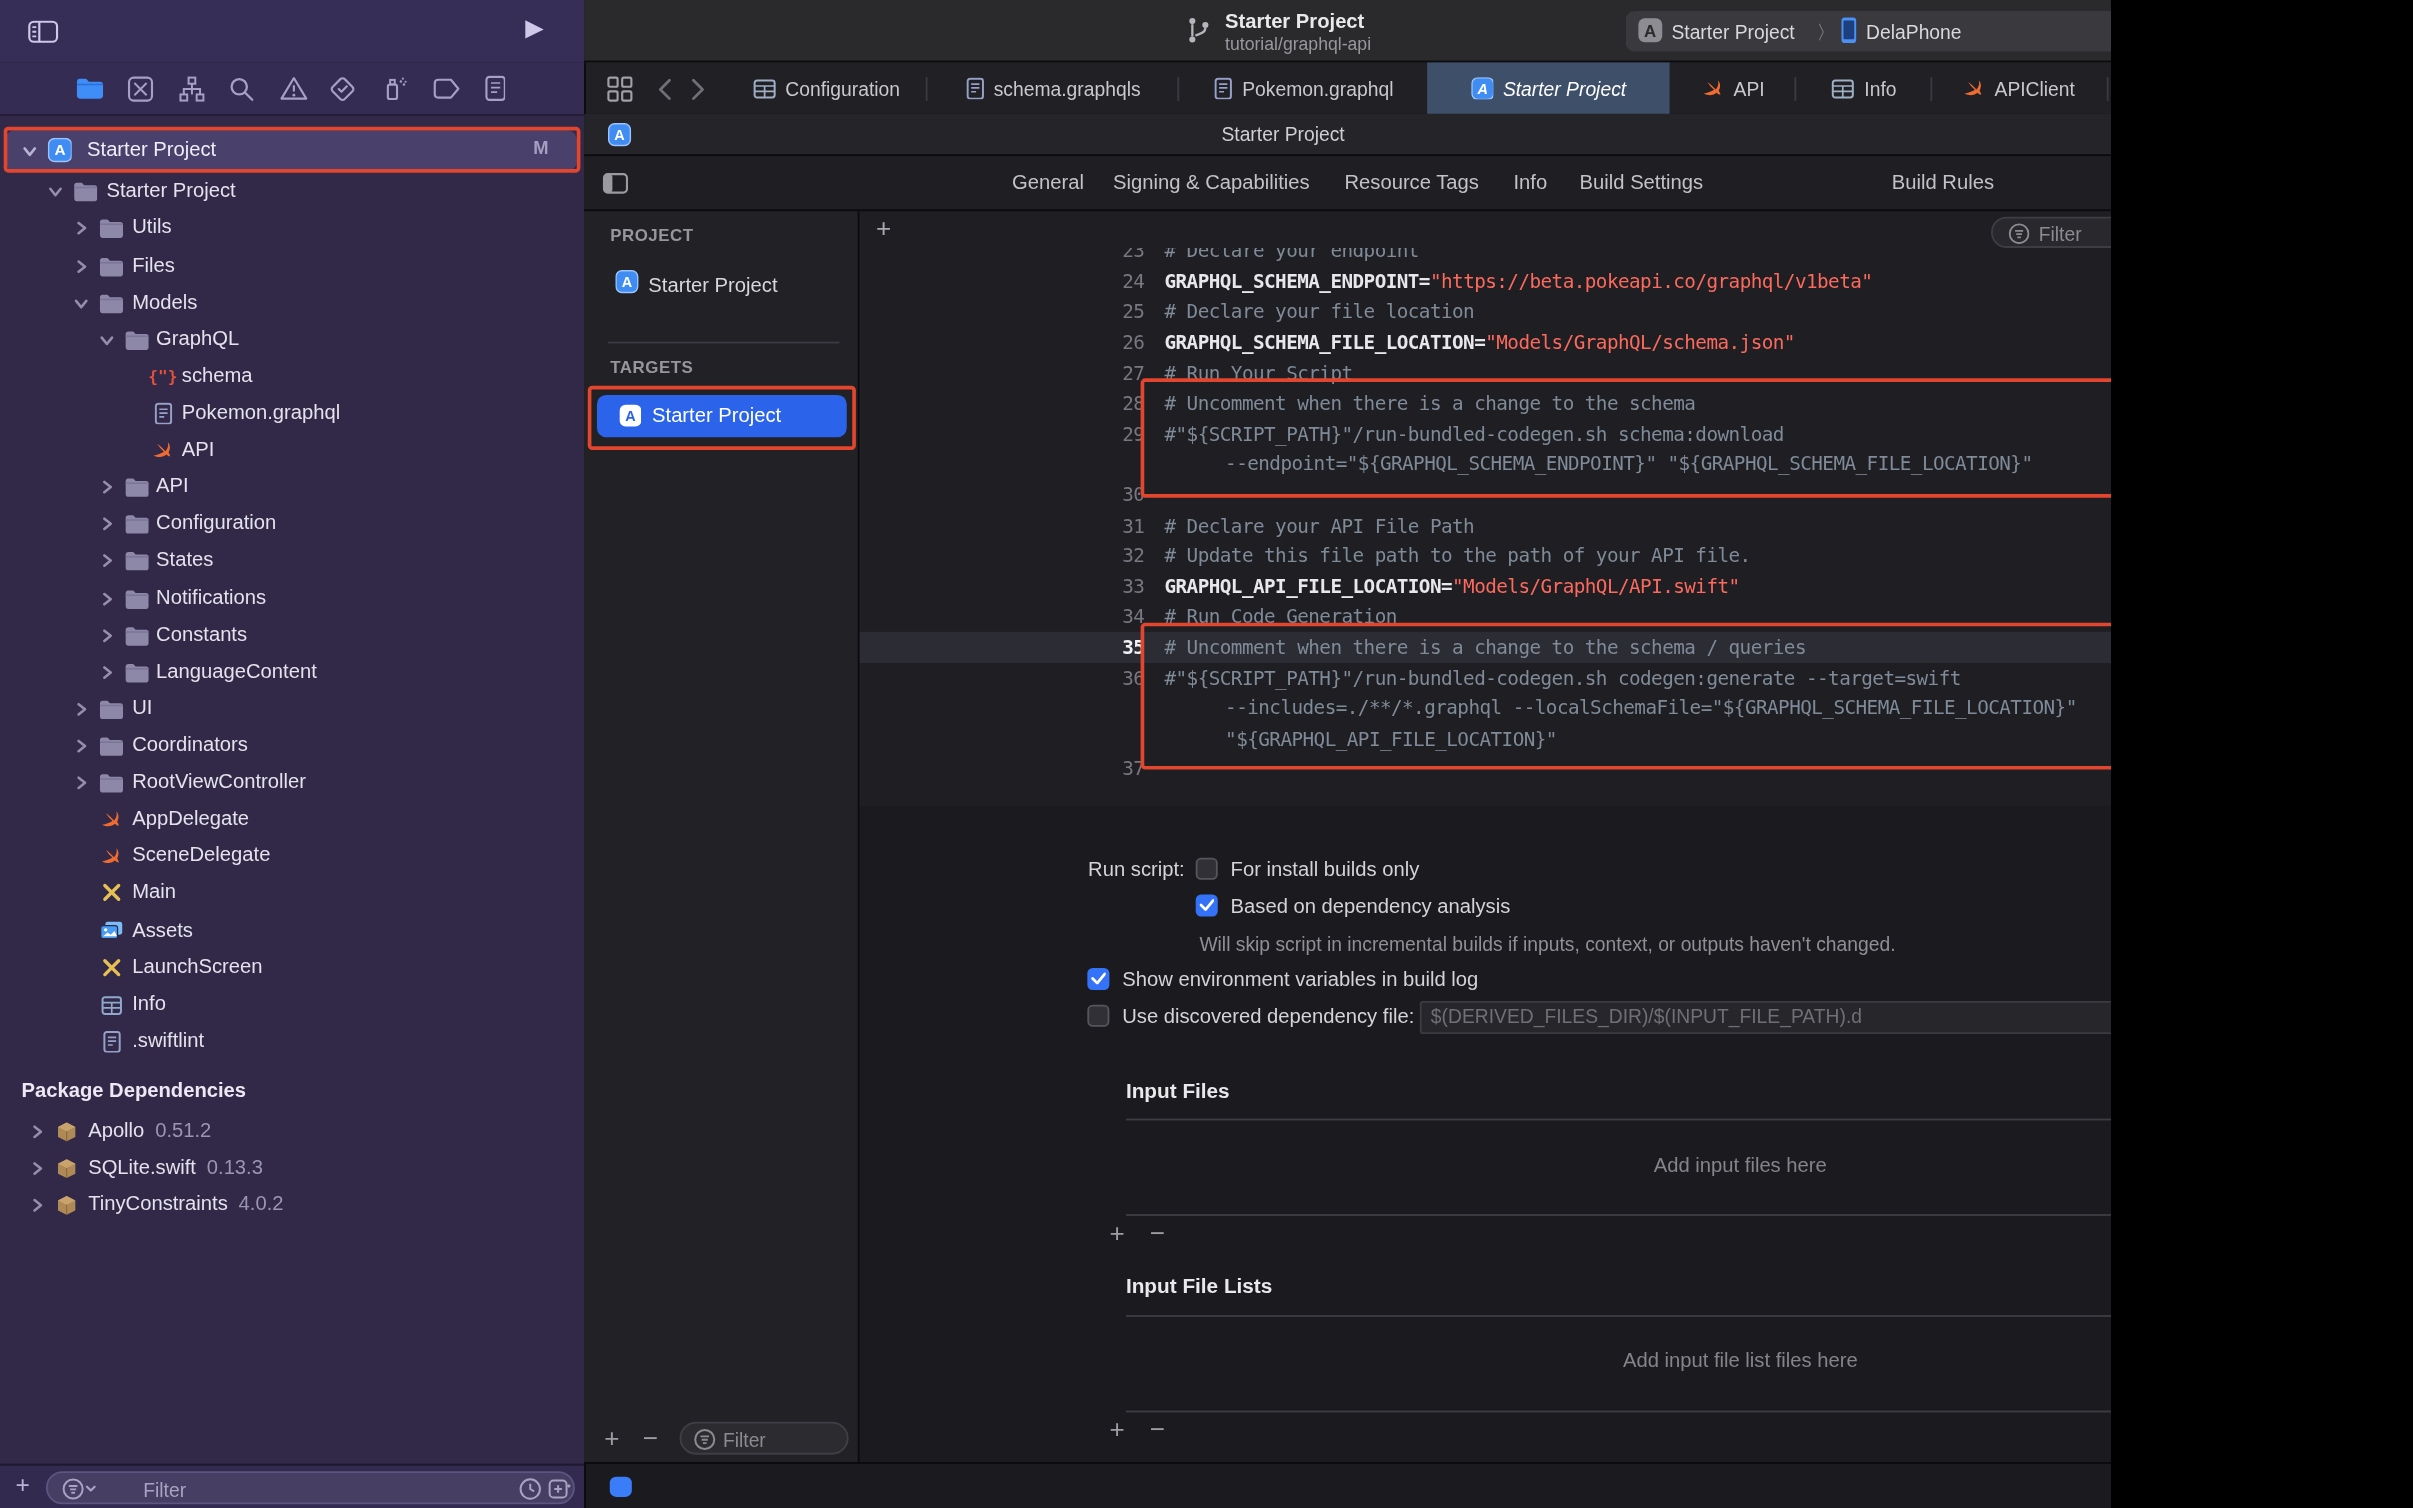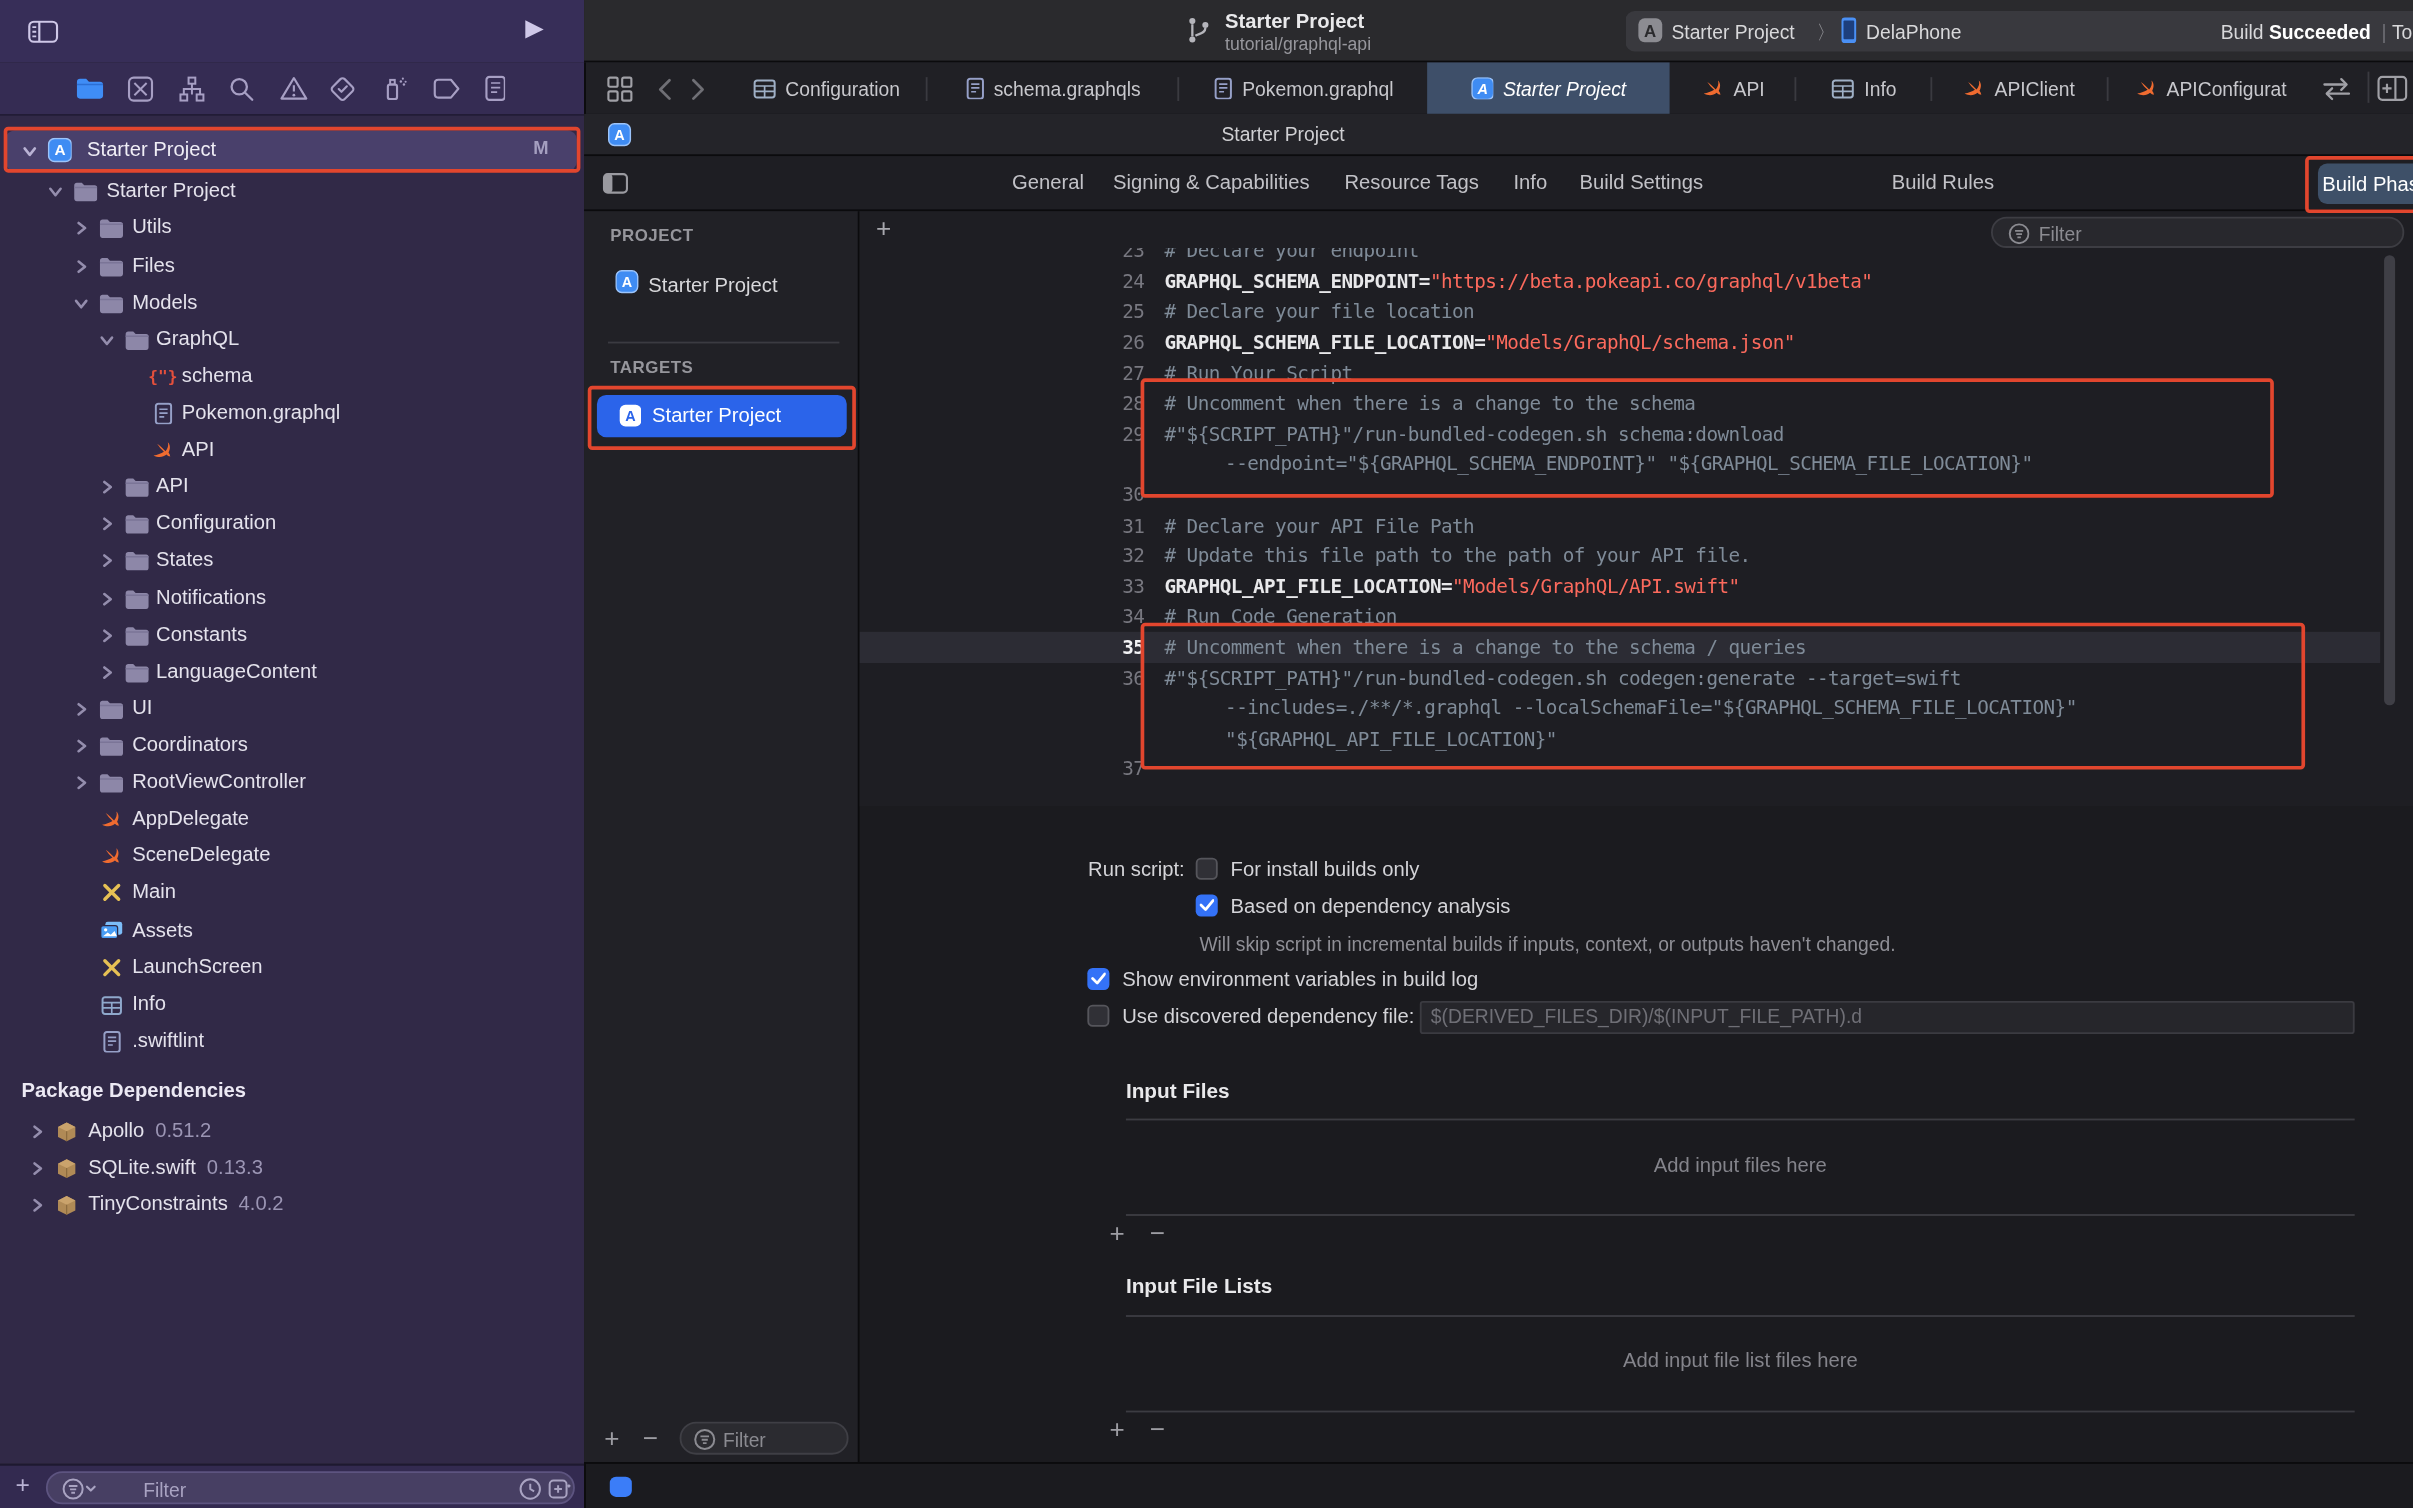--- a/index.html
+++ b/index.html
@@ -1,16 +1,16 @@
 <!DOCTYPE html>
 <html style="font-size:13.4px"><head>
 <meta charset="utf-8">
 <style>
   html,body{margin:0;padding:0;background:#000;}
-  #root{width:2413px;height:1508px;overflow:hidden;position:relative;}
+  #root{width:2111px;height:1508px;overflow:hidden;position:relative;}
   #stage{width:1314px;height:821px;position:relative;transform:scale(1.83673);transform-origin:0 0;
          font-family:"Liberation Sans",sans-serif;background:#1b1b1f;-webkit-font-smoothing:antialiased;}
   .abs{position:absolute;}
   svg{display:block;}
   
   .tb-left{left:0;top:0;width:318px;height:34px;background:#372e58;}
   .tb-right{left:318px;top:0;width:996px;height:34px;background:#2a2a2d;border-bottom:0.8px solid #0b0b0d;box-sizing:border-box;}
   .tb-title{left:349px;top:5px;font-size:11px;font-weight:bold;color:#e9e9eb;}
   .tb-sub{left:349px;top:18.4px;font-size:9.6px;color:#97979d;}
   .pill{left:567px;top:5.9px;width:510px;height:22px;background:#39393e;border-radius:5px;}

